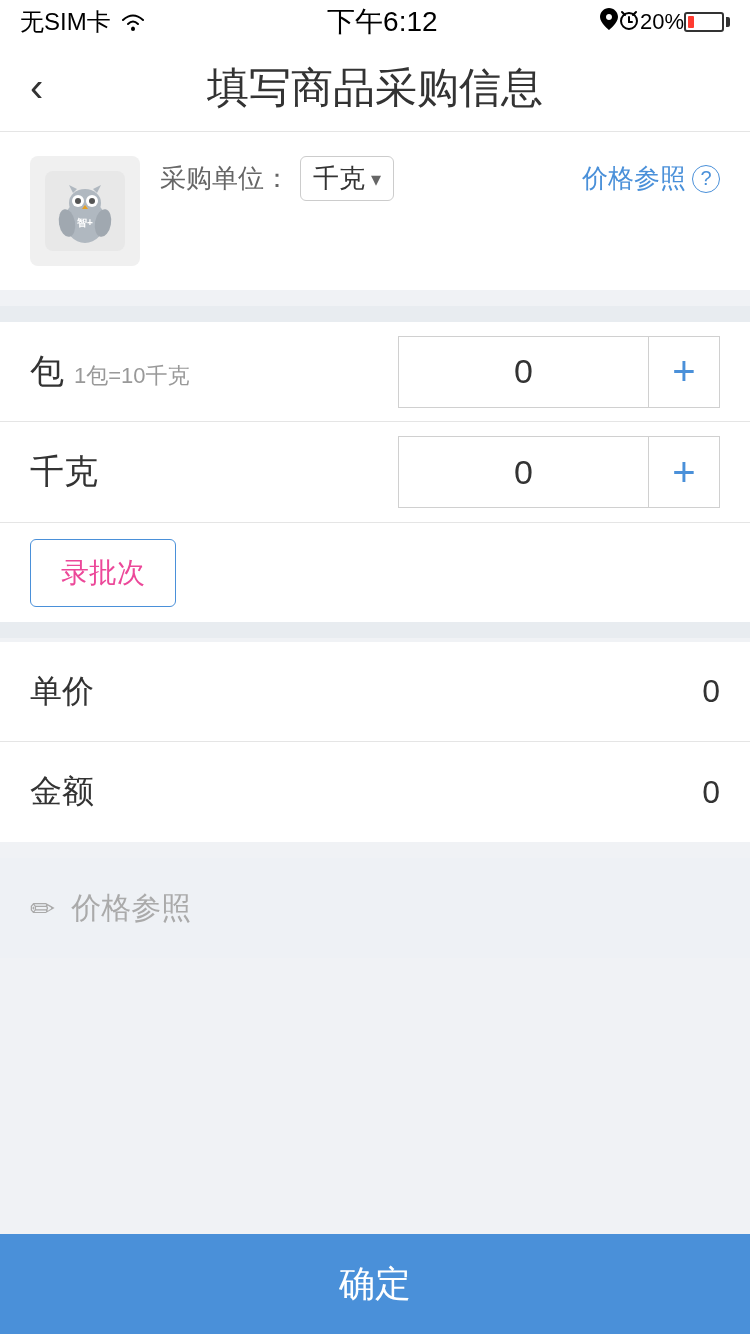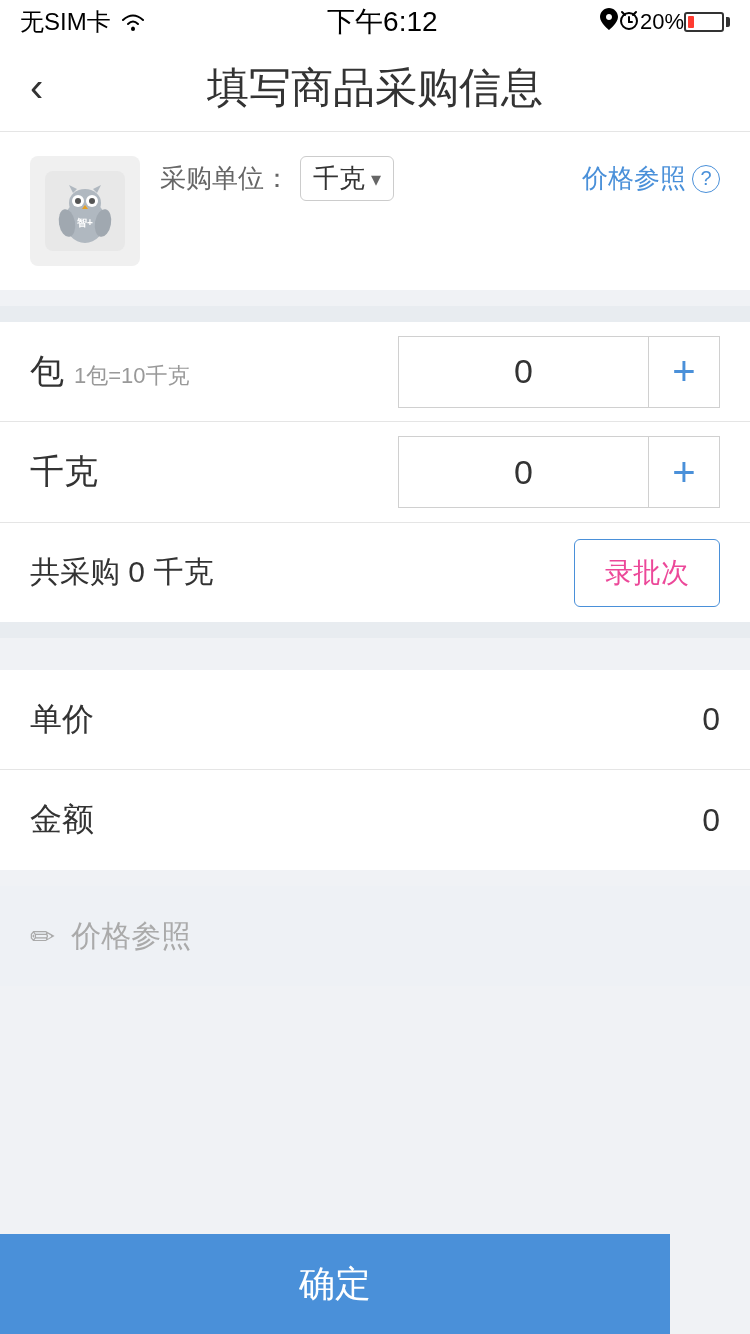--- a/index.html
+++ b/index.html
@@ -267,21 +267,21 @@
       font-size: 28px;
       padding: 14px 30px;
       border-radius: 6px;
       cursor: pointer;
       background: #fff;
     }
 
     
     .price-section {
       background: #fff;
-      margin-top: 32px;
+      margin-top: 4px;
     }
     .price-row {
       display: flex;
       align-items: center;
       justify-content: space-between;
       padding: 0 30px;
       height: 100px;
       border-bottom: 1px solid #e5e5e5;
     }
     .price-row:last-child {
@@ -320,21 +320,21 @@
       flex: 1;
       overflow-y: auto;
       padding-bottom: 120px;
     }
 
     
     .confirm-btn {
       position: fixed;
       bottom: 0;
       left: 0;
-      width: 670px;
+      width: 750px;
       height: 100px;
       background: #4a90d9;
       color: #fff;
       font-size: 36px;
       display: flex;
       align-items: center;
       justify-content: center;
       cursor: pointer;
       border: none;
     }
@@ -450,27 +450,20 @@
         <span class="input-label-main">千克</span>
       </div>
       <div class="input-field-group">
         <div class="number-input">0</div>
         <div class="plus-btn">+</div>
       </div>
     </div>
   </div>
 
   <div class="total-section">
-    <span class="total-text">
-      <span>共采购</span>
-      <span> </span>
-      <span>0</span>
-      <span> </span>
-      <span>千克</span>
-    </span>
     <button class="batch-btn">录批次</button>
   </div>
 
   <div class="section-divider"></div>
 
   <div class="price-section">
     <div class="price-row">
       <span class="price-label">单价</span>
       <span class="price-value">0</span>
     </div>

